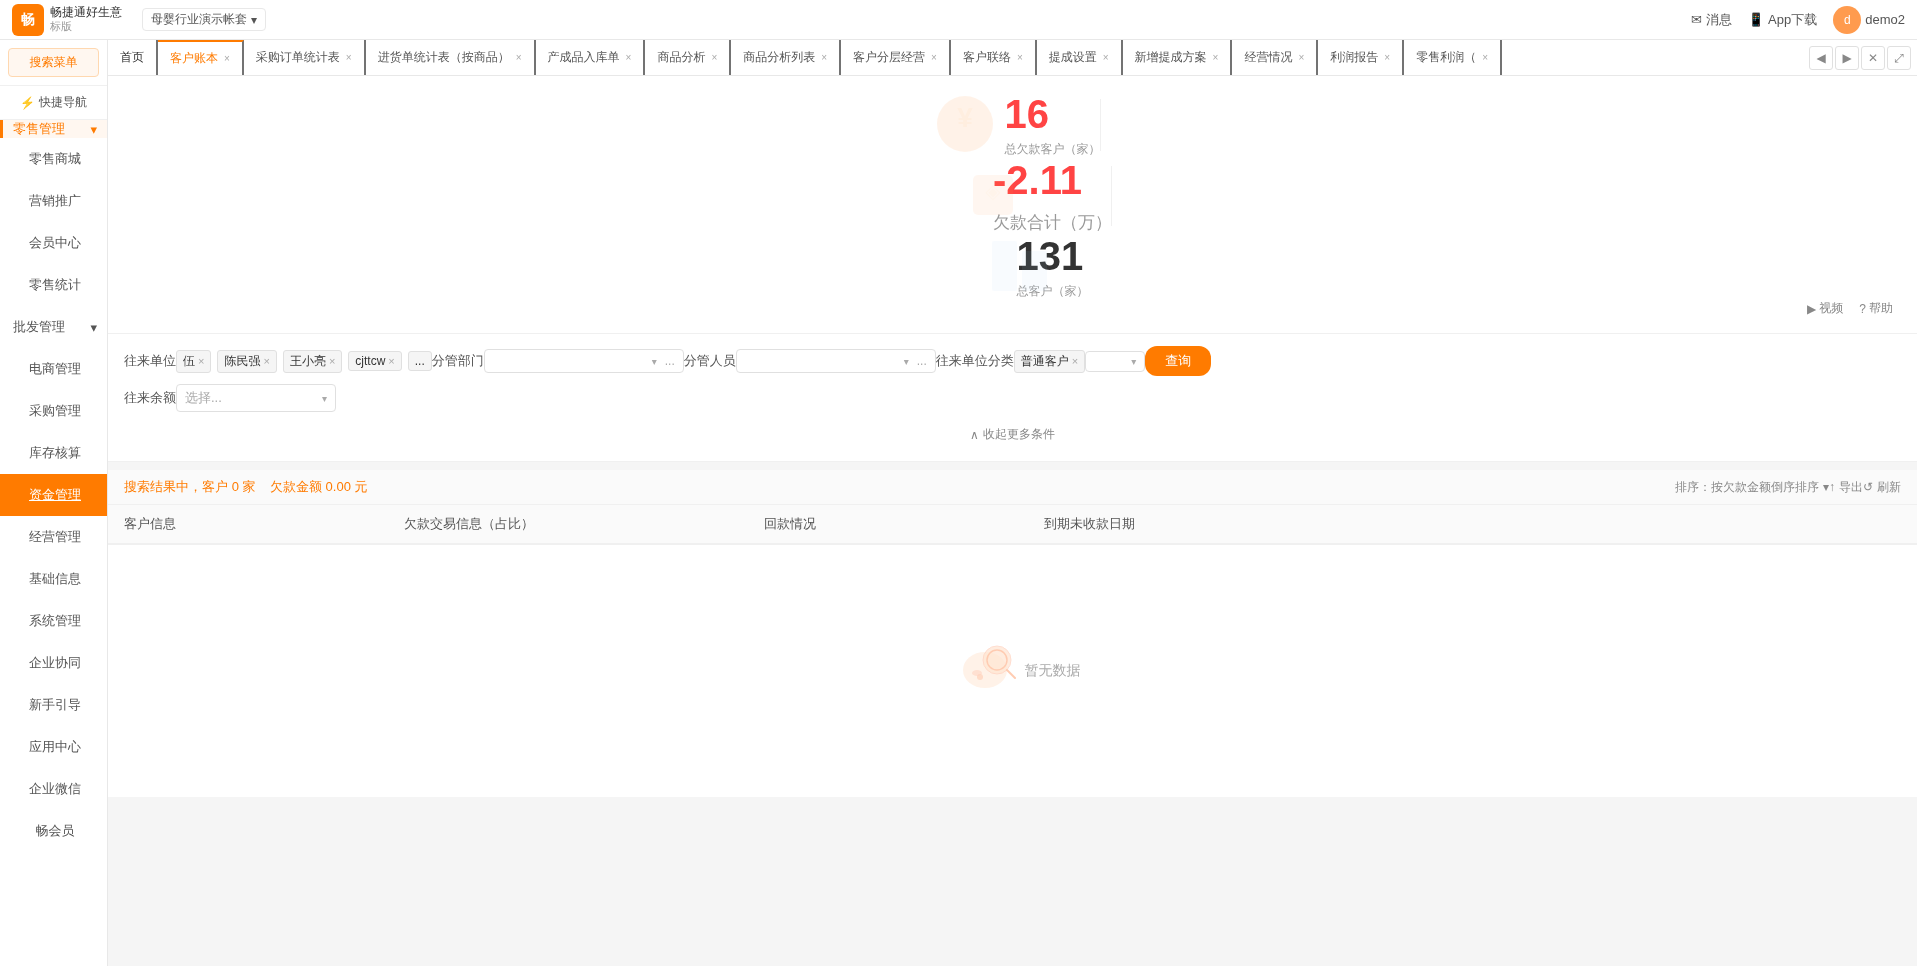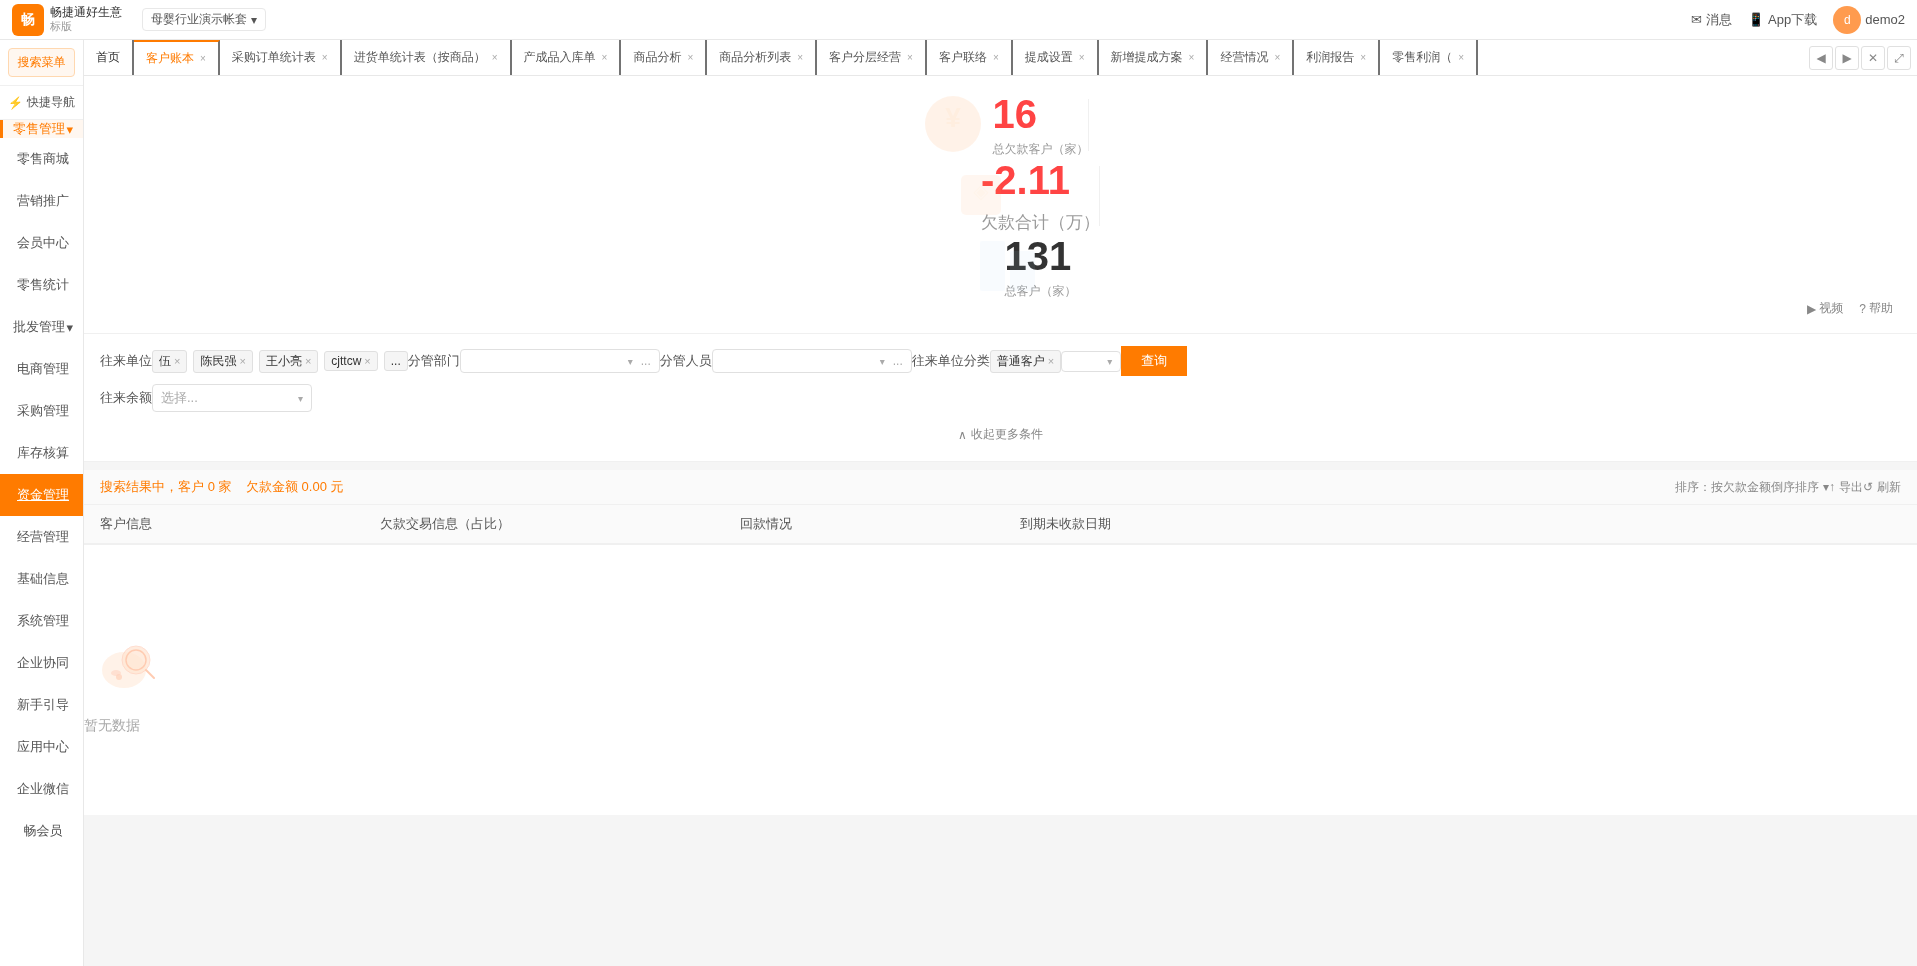--- a/index.html
+++ b/index.html
@@ -14,21 +14,21 @@
     .logo-subtext { color: #999; font-size: 11px; }
     .account-select { display: flex; align-items: center; gap: 4px; padding: 2px 8px; border: 1px solid #e8e8e8; border-radius: 4px; cursor: pointer; font-size: 12px; color: #555; margin-left: 12px; }
     .top-bar-right { display: flex; align-items: center; gap: 16px; }
     .top-right-item { display: flex; align-items: center; gap: 4px; color: #555; font-size: 13px; cursor: pointer; }
     .avatar { width: 28px; height: 28px; border-radius: 50%; background: #ff9b4e; display: flex; align-items: center; justify-content: center; color: white; font-size: 12px; }
 
     
     .main-layout { display: flex; flex: 1; overflow: hidden; }
 
     
-    .sidebar { width: 84px; background: #fff; border-right: 1px solid #e8e8e8; display: flex; flex-direction: column; overflow-y: auto; flex-shrink: 0; }
+    .sidebar { width: 108px; background: #fff; border-right: 1px solid #e8e8e8; display: flex; flex-direction: column; overflow-y: auto; flex-shrink: 0; }
     .sidebar-search { padding: 8px; border-bottom: 1px solid #f0f0f0; }
     .sidebar-search-btn { width: 100%; padding: 5px; background: #fff7f0; border: 1px solid #ffd8b0; border-radius: 4px; color: #ff7b00; font-size: 12px; text-align: center; cursor: pointer; }
     .sidebar-nav-btn { padding: 8px; text-align: center; border-bottom: 1px solid #f0f0f0; }
     .sidebar-nav-btn-inner { color: #555; font-size: 12px; cursor: pointer; display: flex; align-items: center; justify-content: center; gap: 4px; }
     .sidebar-item { padding: 12px 8px; text-align: center; cursor: pointer; color: #555; font-size: 13px; border-left: 3px solid transparent; }
     .sidebar-item.active { background: #ff7b00; color: white; border-left-color: #ff7b00; text-decoration: underline; }
     .sidebar-item.active-parent { color: #ff7b00; background: #fff7f0; border-left: 3px solid #ff7b00; }
     .sidebar-item.has-children { display: flex; justify-content: space-between; align-items: center; padding: 0 10px; }
 
     
@@ -69,21 +69,21 @@
     .search-result-info span { color: #ff7b00; }
     .search-result-actions { display: flex; align-items: center; gap: 0; }
     .result-action { display: flex; align-items: center; gap: 4px; font-size: 12px; color: #888; cursor: pointer; }
 
     
     .table-container { background: #fff; margin: 0; }
     .table-header { display: grid; grid-template-columns: 280px 360px 280px 1fr; padding: 10px 16px; border-bottom: 2px solid #f0f0f0; background: #fafafa; }
     .table-header-cell { font-size: 13px; color: #555; font-weight: 500; }
 
     
-    .empty-state { display: flex; flex-direction: column; justify-content: center; padding: 80px 0; }
+    .empty-state { display: flex; flex-direction: row; align-items: center; justify-content: center; padding: 80px 0; }
     .empty-icon { width: 80px; height: 80px; opacity: 0.5; margin-bottom: 12px; }
     .empty-text { color: #aaa; font-size: 14px; }
 
     
     .tab-scroll { display: flex; overflow: hidden; flex: 1; }
   </style>
 </head>
 <body>
 
 <div class="top-bar">
@@ -356,21 +356,21 @@
           <div class="filter-tags">
             <div class="filter-tag">
               <span>普通客户</span>
               <span class="close">×</span>
             </div>
           </div>
           <div class="filter-select" style="min-width:60px;">
             <span class="arrow">▾</span>
           </div>
 
-          <button style="background:#ff7b00;color:white;border:none;padding:6px 20px;border-radius:0;cursor:pointer;font-size:13px;">查询</button>
+          <button style="background:#ff7b00;color:white;border:none;padding:6px 20px;border-radius:12px;cursor:pointer;font-size:13px;">查询</button>
         </div>
 
         <div class="filter-row">
           <span class="filter-label">往来余额</span>
           <div class="filter-select" style="min-width:160px;">
             <span style="color:#aaa;">选择...</span>
             <span class="arrow">▾</span>
           </div>
         </div>
 

